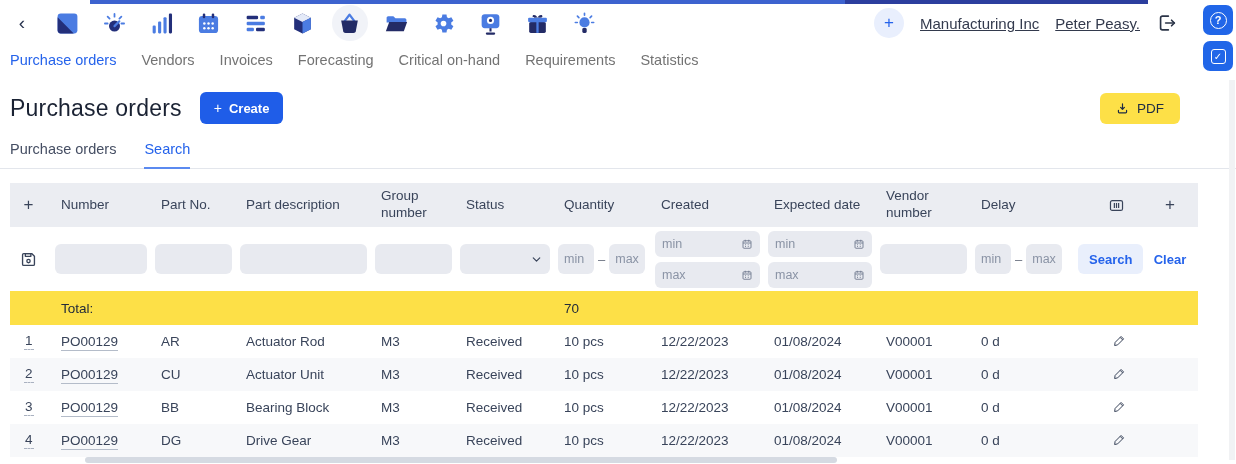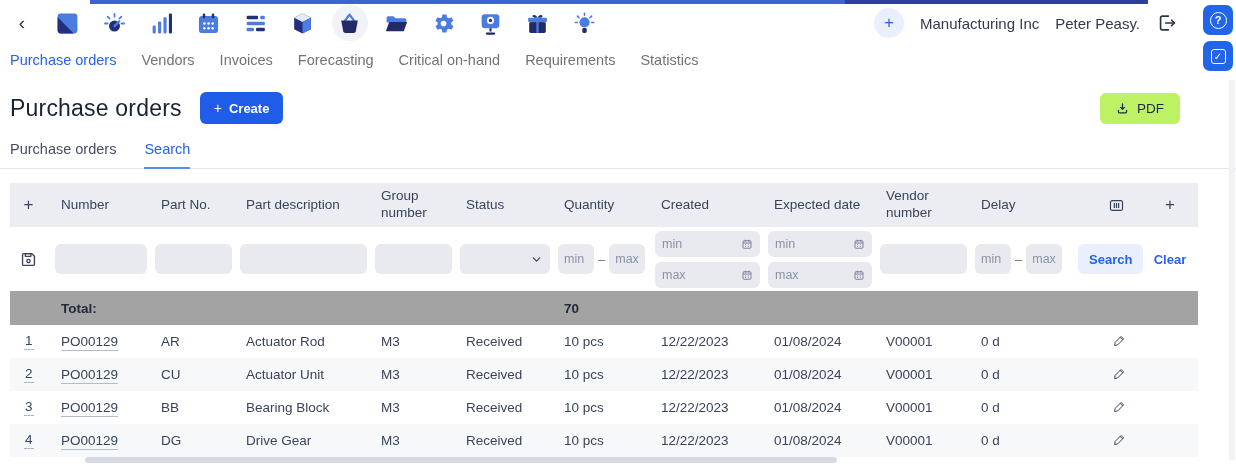--- a/index.html
+++ b/index.html
@@ -14,40 +14,40 @@
   .top-strip-dark { position:absolute; top:0; left:845px; width:303px; height:4px; background:#2c3e9e; }
   .back-btn { width:44px; text-align:center; font-size:19px; color:#2a3550; cursor:pointer; line-height:38px; margin-top:4px; }
   .apps { display:flex; margin-top:4px; }
   .app-cell { width:47px; height:38px; display:flex; align-items:center; justify-content:center; cursor:pointer; }
   .app-hl { width:36px; height:36px; border-radius:50%; display:flex; align-items:center; justify-content:center; }
   .app-cell.selected .app-hl { background:#f1f3f8; }
   .app-cell svg { width:25px; height:25px; display:block; }
   .topbar-right { margin-left:auto; display:flex; align-items:center; gap:16px; padding-right:58px; margin-top:4px; }
   .add-circle { width:30px; height:30px; border-radius:50%; background:#e9effd; color:#2563eb; font-size:17px;
     display:flex; align-items:center; justify-content:center; cursor:pointer; }
-  .company, .user { font-size:15px; color:#333a4d; }
+  .company, .user { font-size:15px; color:#333a4d;text-decoration:underline; }
   .logout { width:22px; height:22px; cursor:pointer; }
   .fab-stack { position:absolute; right:3px; top:5px; display:flex; flex-direction:column; gap:6px; z-index:9; }
   .fab { width:30px; height:30px; border-radius:7px; background:#2166e8; display:flex; align-items:center; justify-content:center; cursor:pointer; }
   .help-ring { width:17px; height:17px; border:1.6px solid #fff; border-radius:50%; color:#fff; font-size:11px; font-weight:bold;
     display:flex; align-items:center; justify-content:center; }
   .check-sq { width:15px; height:15px; border:1.6px solid #fff; border-radius:3px; color:#fff; font-size:10px;
     display:flex; align-items:center; justify-content:center; }
   
   .subnav { height:35px; display:flex; align-items:center; gap:25px; padding:0 10px; }
   .subnav a { font-size:14.5px; color:#737373; text-decoration:none; cursor:pointer; }
   .subnav a.active { color:#2563eb; }
   
   .title-row { display:flex; align-items:center; gap:18px; padding:12px 10px 0; height:50px; }
   .page-title { font-size:23px; font-weight:500; color:#1a2233; letter-spacing:.2px; }
   .create-btn { background:#1f5de8; color:#fff; border:none; border-radius:6px; padding:8px 14px;
     font-family:inherit; font-size:13px; font-weight:bold; display:flex; align-items:center; gap:7px; cursor:pointer; }
   .create-plus { font-size:14px; font-weight:400; }
   .export-group { margin-left:auto; display:flex; gap:14px; padding-right:46px; }
-  .export-btn { background:#bef264; color:#1d2b45; border:none; border-radius:6px; padding:8px 16px;
+  .export-btn { background:#fde047; color:#1d2b45; border:none; border-radius:6px; padding:8px 16px;
     font-family:inherit; font-size:13.5px; font-weight:500; display:flex; align-items:center; gap:8px; cursor:pointer; }
   .export-btn svg { width:13px; height:13px; }
   
   .tabs { display:flex; gap:28px; padding:14px 10px 0; border-bottom:1px solid #e3e6ec; }
   .tab { font-size:14.5px; color:#454e63; padding-bottom:10px; cursor:pointer; }
   .tab.active { color:#2563eb; border-bottom:2px solid #5b8af0; margin-bottom:-1px; }
   
   table.po-table { width:1188px; margin:14px 0 0 10px; border-collapse:collapse; table-layout:fixed; font-size:13.5px; color:#39445a; }
   thead th { background:#ebedf2; height:44px; font-weight:400; text-align:left; padding:2px 8px 2px 6px; vertical-align:middle; line-height:1.25; }
   th.c, td.c { text-align:center; padding-left:0; }
@@ -64,21 +64,21 @@
     font-family:inherit; font-size:12.5px; color:#39445a; }
   .dash { color:#6b7280; font-size:13px; }
   .date-stack { display:flex; flex-direction:column; gap:5px; }
   .date-box { background:#e8eaf0; border-radius:6px; height:26px; display:flex; align-items:center; padding:0 7px; }
   .date-box input { flex:1; min-width:0; background:transparent; border:none; font-family:inherit; font-size:12.5px; color:#39445a; }
   .date-box svg { width:12px; height:12px; flex:0 0 auto; }
   .save-cell svg { width:19px; height:19px; display:block; margin:0 auto; }
   .search-btn { background:#e9effc; color:#2563eb; border:none; border-radius:6px; height:30px; padding:0 11px;
     font-family:inherit; font-size:13px; font-weight:bold; cursor:pointer; margin-left:-12px; }
   .clear-link { color:#2563eb; font-size:13px; font-weight:bold; cursor:pointer; }
-  tr.total-row td { height:34px; background:#a3a3a3; font-weight:bold; color:#222b3a; padding:2px 8px 2px 6px; vertical-align:middle; }
+  tr.total-row td { height:34px; background:#fde047; font-weight:normal; color:#222b3a; padding:2px 8px 2px 6px; vertical-align:middle; }
   tr.data-row td { height:33px; padding:2px 8px 2px 6px; vertical-align:middle; }
   tr.data-row.alt td { background:#f7f8fa; }
   .rownum { border-bottom:1px dashed #a9b1c0; padding:0 1px 1px; cursor:pointer; display:inline-block; margin-left:8px; }
   .po-link { color:#39445a; text-decoration:none; border-bottom:1px solid #b4bcc9; padding-bottom:1px; cursor:pointer; }
   .edit-ic { cursor:pointer; display:inline-block; }
   .edit-ic svg { width:15px; height:15px; display:block; margin:0 auto; }
   .cols-ic svg { width:17px; height:17px; display:block; margin:0 auto; }
   
   .hscroll { position:absolute; left:85px; bottom:1px; width:752px; height:6px; background:#d5dae2; border-radius:3px; }
   .vscroll { position:absolute; right:1px; top:80px; width:6px; height:380px; background:#f1f2f4; }

